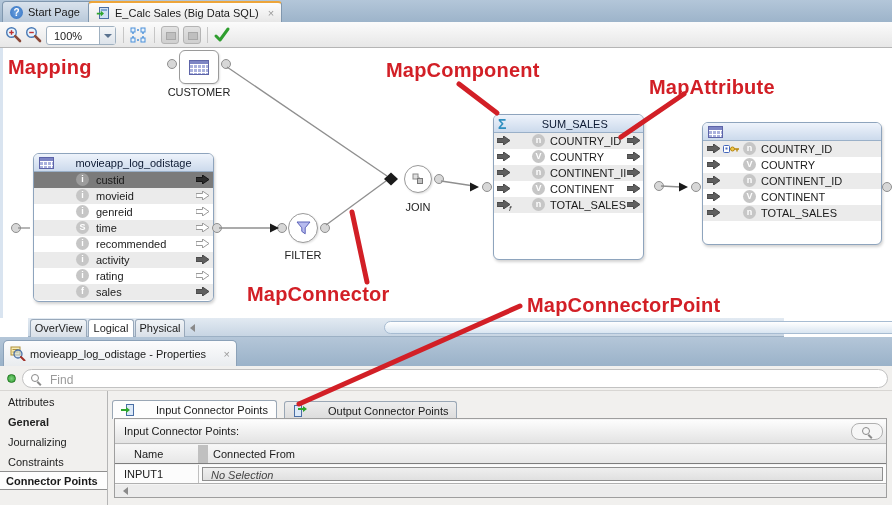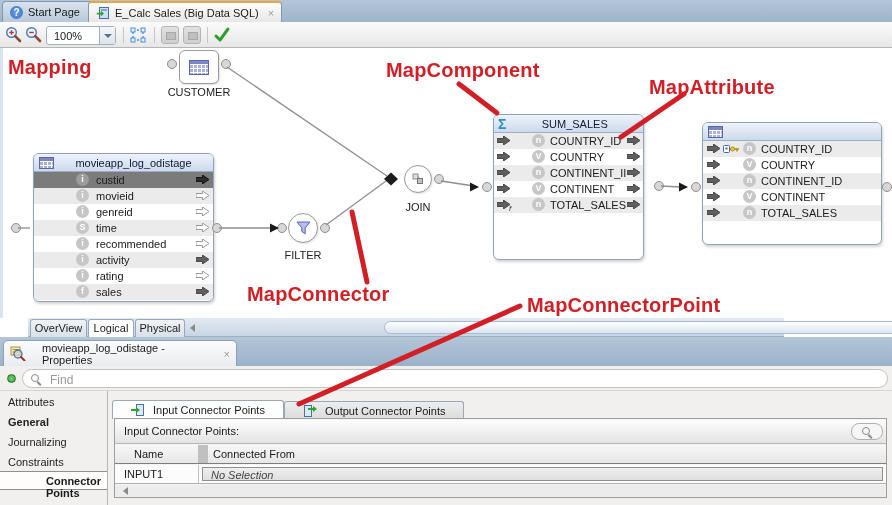--- a/index.html
+++ b/index.html
@@ -86,40 +86,40 @@
   .vtab.active { background:#fff; }
   .hsb-arrow { position:absolute; width:0; height:0;
     border-top:4px solid transparent; border-bottom:4px solid transparent; border-right:5px solid #8a8a8a; }
   .vthumb { position:absolute; left:356px; top:3px; width:530px; height:13px; border-radius:7px;
     background:linear-gradient(#ffffff,#d9e5f1); border:1px solid #a7bcd2; }
   
   .propbar { position:absolute; left:0; top:337px; width:892px; height:29px;
     background:linear-gradient(#b4c6d8,#9ab2c9); }
   .ptab { position:absolute; left:3px; top:3px; width:234px; height:26px;
     background:linear-gradient(#fcfcfd,#e9ecef); border:1px solid #8ba1b8; border-bottom:none;
-    border-radius:5px 5px 0 0; display:flex; align-items:center; gap:16px; padding:0 6px; }
+    border-radius:5px 5px 0 0; display:flex; align-items:center; gap:4px; padding:0 6px; }
   
   .findrow { position:absolute; left:0; top:366px; width:892px; height:25px;
     background:#f1f0ee; border-bottom:1px solid #d8d6d3; }
   .gdot { position:absolute; left:7px; top:8px; width:9px; height:9px; border-radius:50%;
     background:radial-gradient(#7ed07e,#2f9e2f); border:1px solid #247a24; }
   .findfld { position:absolute; left:22px; top:3px; width:866px; height:19px;
     border:1px solid #c2c2c2; border-radius:10px; background:#fff; }
   .mag { position:absolute; width:8px; height:8px; border:1.6px solid #8a8a8a; border-radius:50%; }
   .mag:after { content:""; position:absolute; left:6px; top:6px; width:5px; height:1.6px;
     background:#8a8a8a; transform:rotate(45deg); transform-origin:0 0; }
   .findtxt { position:absolute; left:27px; top:3px; color:#9a9a9a; font-size:12px; }
   
   .content { position:absolute; left:0; top:391px; width:892px; height:114px; background:#f1f0ee; }
   .sideitem { position:absolute; left:8px; font-size:11px; color:#222; }
   .sidesel { position:absolute; left:0; top:80px; width:107px; height:19px; background:#fdfdfd;
     border-top:1px solid #8f8f8f; border-bottom:1px solid #8f8f8f; }
-  .sidesel span { position:absolute; left:6px; top:3px; font-weight:bold;margin-left:40px; }
+  .sidesel span { position:absolute; left:6px; top:3px; font-weight:bold; }
   .vdiv { position:absolute; left:107px; top:0; width:1px; height:114px; background:#b5b5b5; }
-  .ctab { position:absolute; height:19px; display:flex; align-items:center; gap:8px; padding:0 18px;
+  .ctab { position:absolute; height:19px; display:flex; align-items:center; gap:21px; padding:0 8px;
     border:1px solid #9aa7b5; border-bottom:none; border-radius:3px 3px 0 0; }
   .ctab.active { background:#fdfdfd; top:9px; }
   .ctab.inactive { background:linear-gradient(#ededed,#dcdcdc); top:10px; height:18px;text-align:right; }
   .pbox { position:absolute; left:114px; top:27px; width:773px; height:80px;
     border:1px solid #9e9e9e; background:#f4f4f4; }
   .secbar { position:absolute; left:0; top:1px; width:771px; height:24px;
     background:linear-gradient(#fdfdfd,#e3e3e3); border-bottom:1px solid #b8b8b8; }
   .secbar .lbl { position:absolute; left:9px; top:5px; }
   .searchbtn { position:absolute; right:3px; top:3px; width:32px; height:17px; border-radius:8px;
     border:1px solid #b0b0b0; background:#f6f6f6; }

